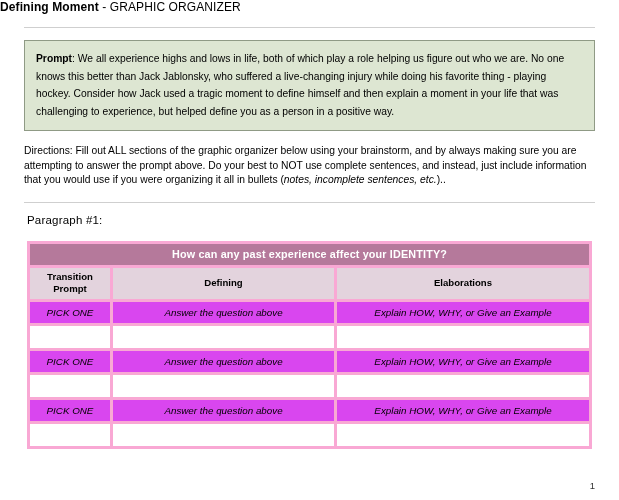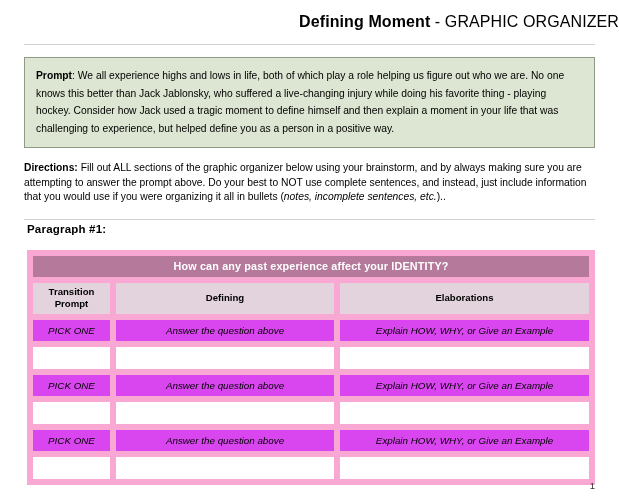--- a/index.html
+++ b/index.html
@@ -18,23 +18,23 @@
 
   .page {
     position: relative;
     width: 619px;
     height: 500px;
     box-sizing: border-box;
   }
 
   
   .doc-title {
-    text-align: right;
-    font-size: 16px;
-    padding-top: 13px;
+    text-align: left;
+    font-size: 12px;
+    padding-top: 0;
     padding-bottom: 0;
     letter-spacing: 0.1px;
     white-space: nowrap;
   }
   .doc-title .strong {
     font-weight: bold;
   }
   .doc-title .light {
     font-weight: normal;
   }
@@ -63,46 +63,46 @@
     font-weight: bold;
   }
 
   
   .directions {
     margin: 13px 24px 0 24px;
     font-size: 10.3px;
     line-height: 14.6px;
     color: #000;
   }
-  .directions .lbl { font-weight: bold; }
+  .directions .lbl { font-weight: normal; }
   .directions .ital { font-style: italic; margin-top: 48px; }
 
   
   .rule2 {
     height: 1px;
     background: #cfcfcf;
     margin: 14px 24px 0 24px;
   }
   .para-heading {
-    margin: 3px 0 0 27px;
+    margin: 11px 0 0 27px;
     font-size: 11.5px;
-    font-weight: bold;
+    font-weight: normal;
     letter-spacing: 0.2px;
   }
 
   
   .org-table {
     margin: 15px 0 0 27px;
     width: 562px;
     border-collapse: collapse;
     table-layout: fixed;
     border: 1px solid #6b6b6b;
   }
   .org-table td, .org-table th {
-    border: 6px solid #f9a8d4;
+    border: 3px solid #f9a8d4;
     padding: 0;
     margin: 0;
   }
 
   .col-transition { width: 83px; }
   .col-details    { width: 224px; }
   .col-elab       { width: 255px; }
 
   .title-row td {
     background: #b5799b;

